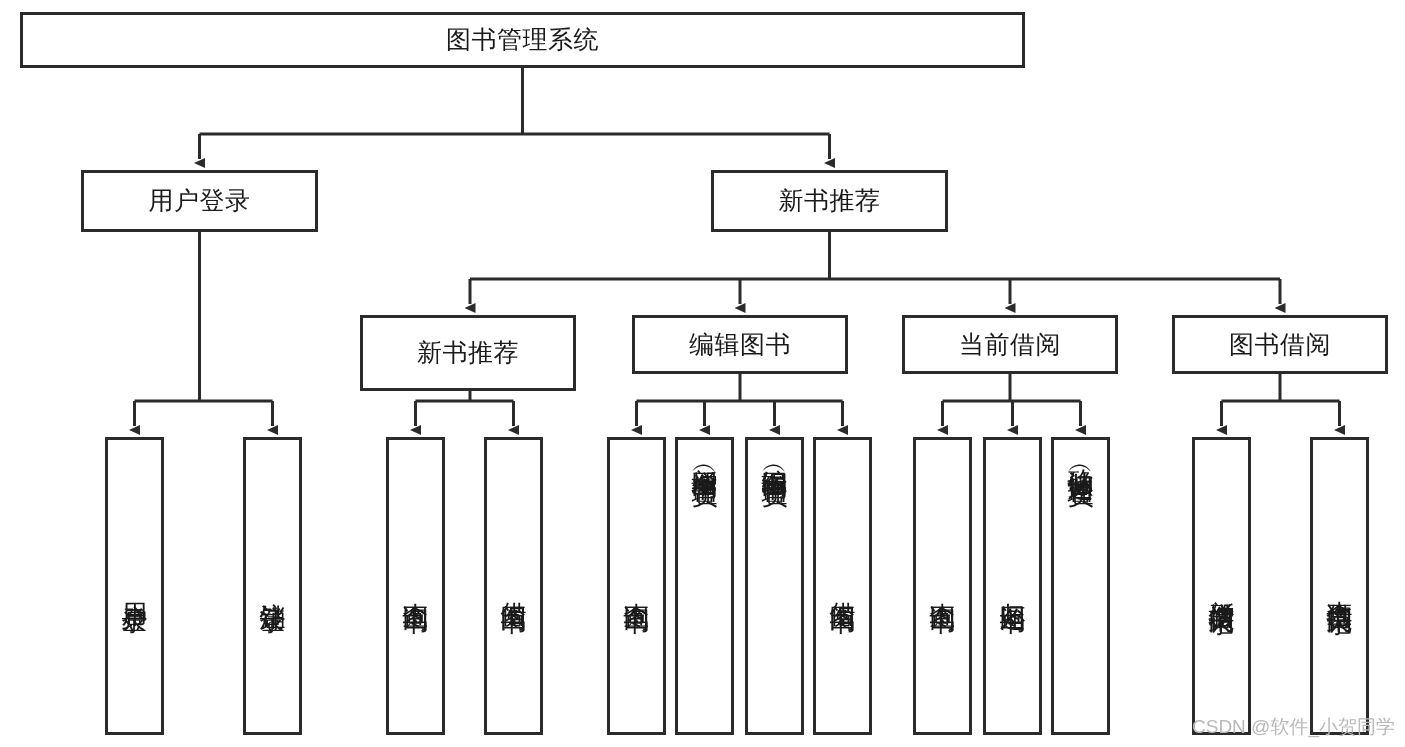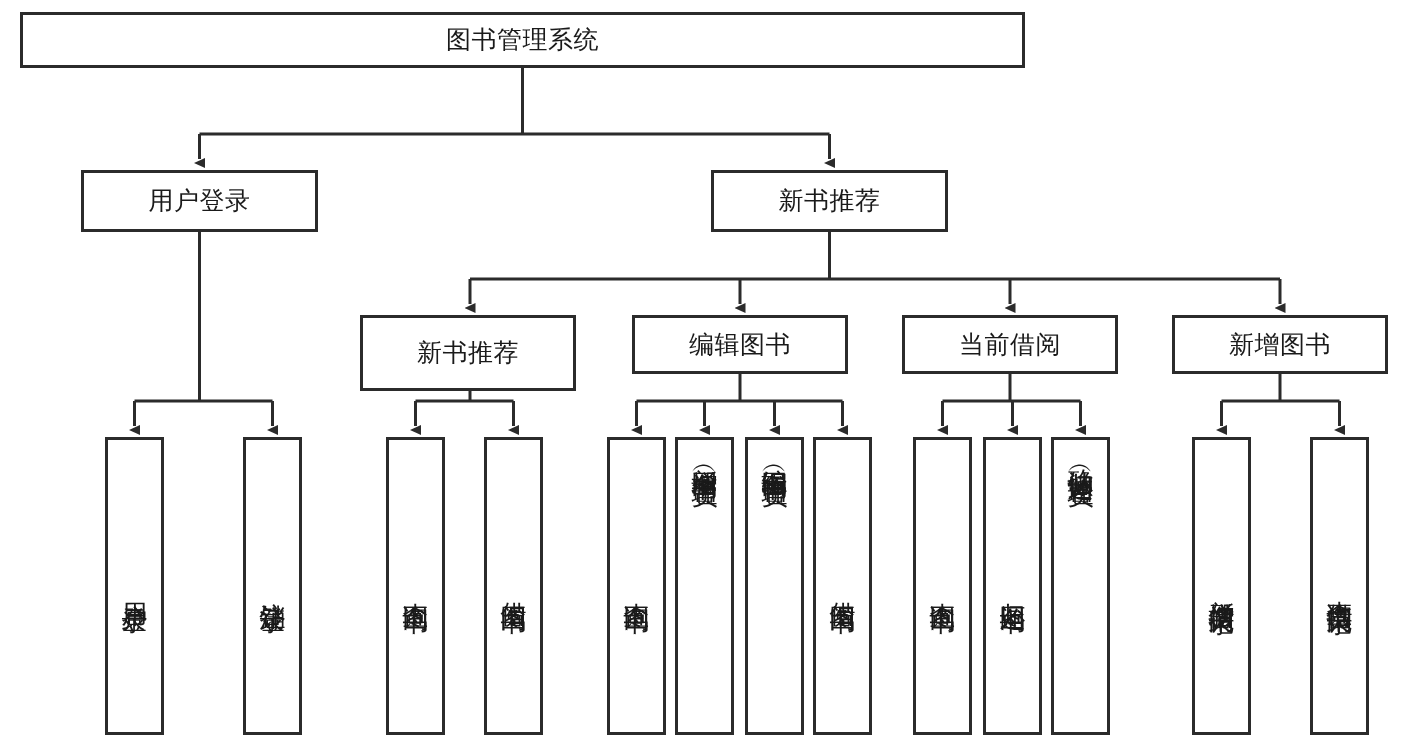--- a/index.html
+++ b/index.html
@@ -131,21 +131,21 @@
       <div class="node horiz" style="left: 360px; top: 315px; width: 216px; height: 76px;">
         <span class="label">新书推荐</span>
       </div>
       <div class="node horiz" style="left: 632px; top: 315px; width: 216px; height: 59px;">
         <span class="label">编辑图书</span>
       </div>
       <div class="node horiz" style="left: 902px; top: 315px; width: 216px; height: 59px;">
         <span class="label">当前借阅</span>
       </div>
       <div class="node horiz" style="left: 1172px; top: 315px; width: 216px; height: 59px;">
-        <span class="label">新增图书</span>
+        <span class="label">图书借阅</span>
       </div>
       <div class="node vert centered" style="left: 105px; top: 437px; width: 59px; height: 298px;">
         <span class="label">用户登录</span>
       </div>
       <div class="node vert centered" style="left: 243px; top: 437px; width: 59px; height: 298px;">
         <span class="label">注销登录</span>
       </div>
       <div class="node vert centered" style="left: 386px; top: 437px; width: 59px; height: 298px;">
         <span class="label">查询图书</span>
       </div>
@@ -174,14 +174,15 @@
         <span class="label">确认归还（管理员）</span>
       </div>
       <div class="node vert centered" style="left: 1192px; top: 437px; width: 59px; height: 298px;">
         <span class="label">新增借阅记录</span>
       </div>
       <div class="node vert centered" style="left: 1310px; top: 437px; width: 59px; height: 298px;">
         <span class="label">查询借阅记录</span>
       </div>
     </div>
 
+  <div class="watermark" style="left:1192px; top:714px;">CSDN @软件_小贺同学</div>
 
 </div>
 
 </body></html>

